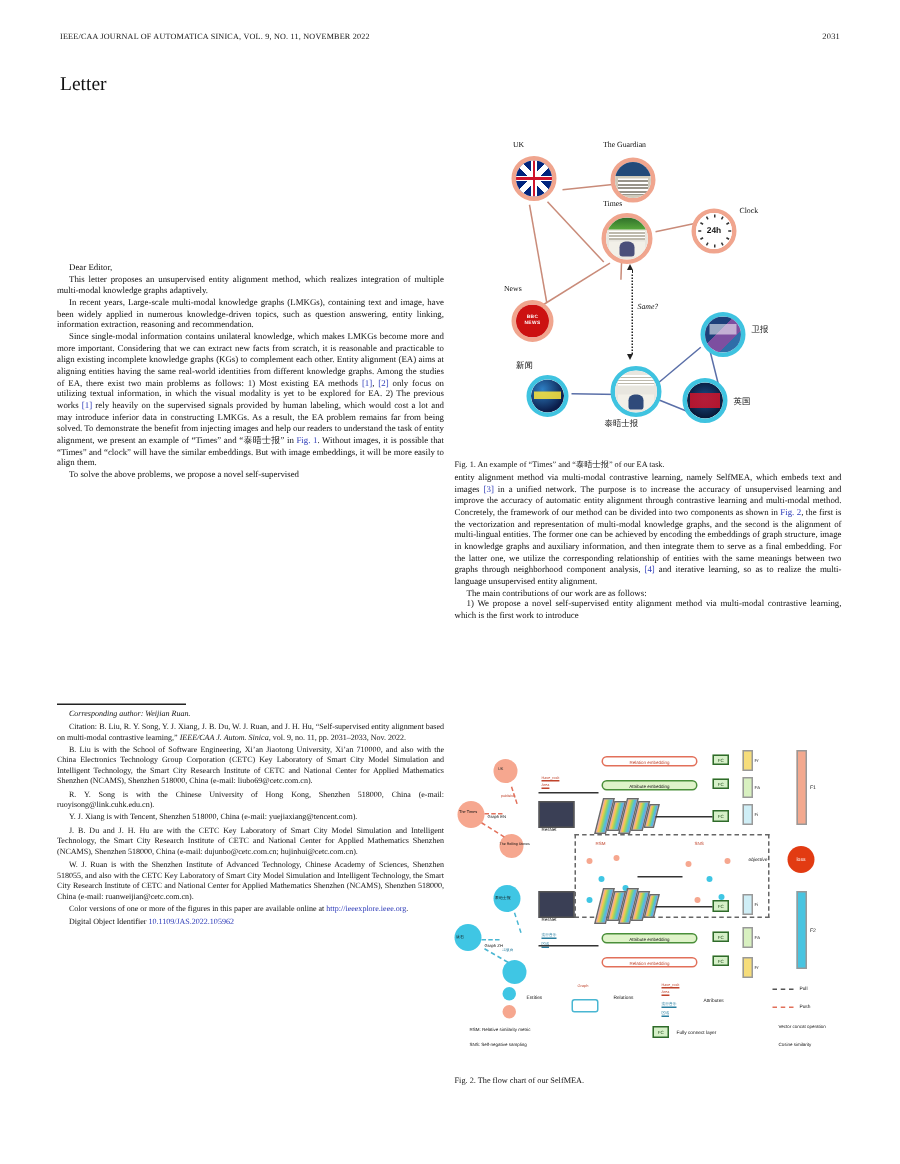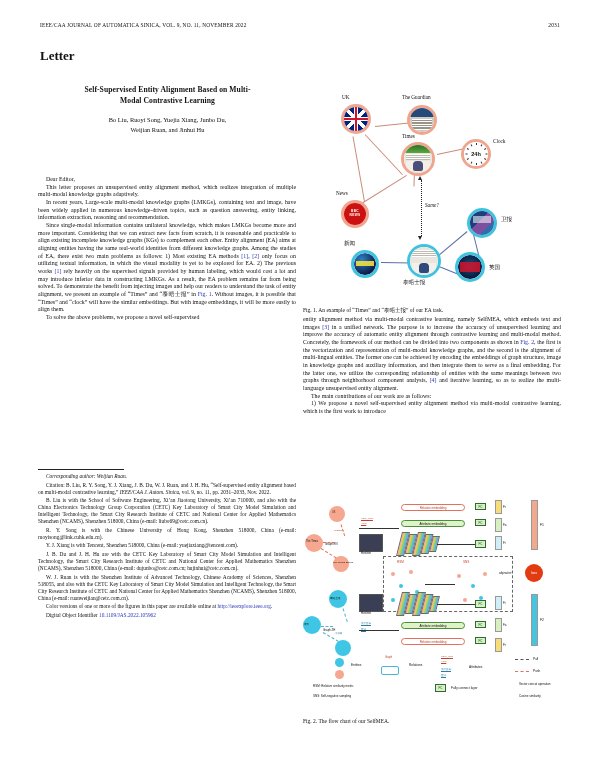--- a/index.html
+++ b/index.html
@@ -18,21 +18,21 @@
     position:absolute; left:40px; top:22px; width:520px;
     display:flex; justify-content:space-between; align-items:baseline;
     font-size:5.4px; letter-spacing:.15px;
     font-family:"Liberation Serif", serif;
   }
   .runhead .folio { font-size:5.6px; }
 
   
   .letter-head {
     position:absolute; left:40px; top:48px;
-    font-size:13px; font-weight:bold;
+    font-size:13px; font-weight:normal;
     font-family:"Liberation Serif", serif;
   }
 
   
   .titleblock {
     position:absolute; left:40px; top:84px; width:255px;
     text-align:center;
   }
   .paper-title {
     font-size:7.6px; font-weight:bold; line-height:1.45;
@@ -219,30 +219,20 @@
 
 <div class="page">
 
   <div class="runhead">
     <span>IEEE/CAA JOURNAL OF AUTOMATICA SINICA, VOL. 9, NO. 11, NOVEMBER 2022</span>
     <span class="folio">2031</span>
   </div>
 
   <div class="letter-head">Letter</div>
 
-  <div class="titleblock">
-    <div class="paper-title">
-      <span>Self-Supervised Entity Alignment Based on Multi-</span><br>
-      <span>Modal Contrastive Learning</span>
-    </div>
-    <div class="authors">
-      <span>Bo Liu, Ruoyi Song, Yuejia Xiang, Junbo Du,</span><br>
-      <span>Weijian Ruan, and Jinhui Hu</span>
-    </div>
-  </div>
 
   <div class="col col-left">
     <p class="body dear">Dear Editor,</p>
     <p class="body">This letter proposes an unsupervised entity alignment method, which realizes integration of multiple multi-modal knowledge graphs adaptively.</p>
     <p class="body">In recent years, Large-scale multi-modal knowledge graphs (LMKGs), containing text and image, have been widely applied in numerous knowledge-driven topics, such as question answering, entity linking, information extraction, reasoning and recommendation.</p>
     <p class="body"><span>Since single-modal information contains unilateral knowledge, which makes LMKGs become more and more important. Considering that we can extract new facts from scratch, it is reasonable and practicable to align existing incomplete knowledge graphs (KGs) to complement each other. Entity alignment (EA) aims at aligning entities having the same real-world identities from different knowledge graphs. Among the studies of EA, there exist two main problems as follows: 1) Most existing EA methods </span><span class="ref">[1]</span><span>, </span><span class="ref">[2]</span><span> only focus on utilizing textual information, in which the visual modality is yet to be explored for EA. 2) The previous works </span><span class="ref">[1]</span><span> rely heavily on the supervised signals provided by human labeling, which would cost a lot and may introduce inferior data in constructing LMKGs. As a result, the EA problem remains far from being solved. To demonstrate the benefit from injecting images and help our readers to understand the task of entity alignment, we present an example of “Times” and “泰晤士报” in </span><span class="ref">Fig. 1</span><span>. Without images, it is possible that “Times” and “clock” will have the similar embeddings. But with image embeddings, it will be more easily to align them.</span></p>
     <p class="body">To solve the above problems, we propose a novel self-supervised</p>
   </div>
 
   <div class="fnrule"></div>

